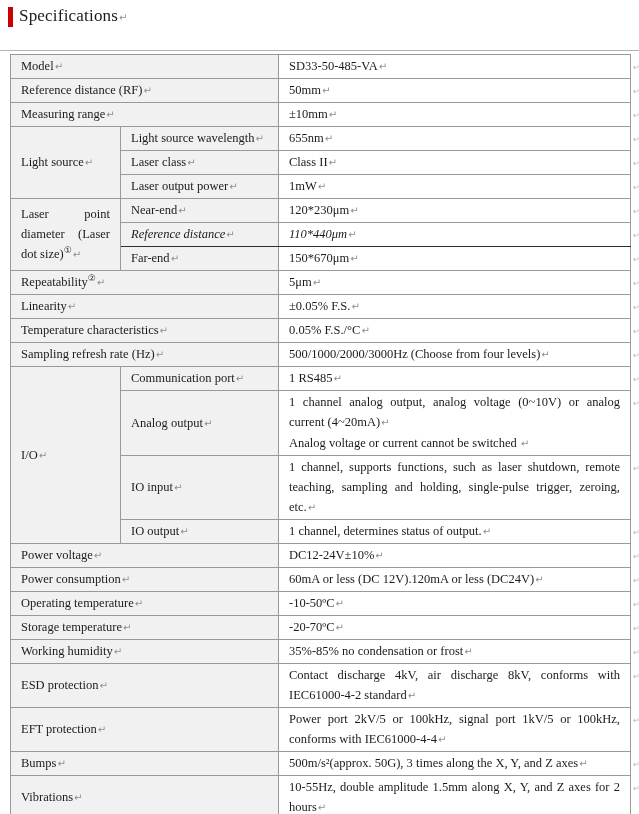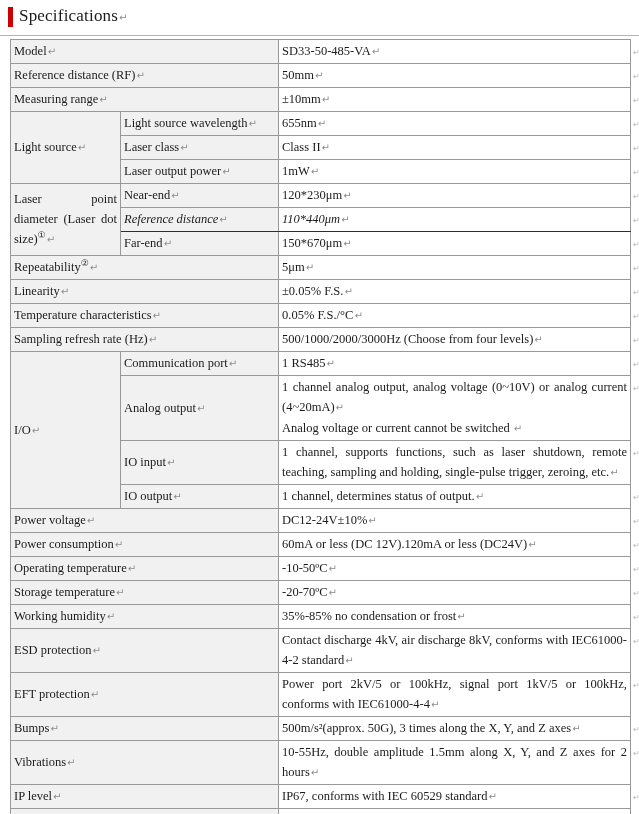--- a/index.html
+++ b/index.html
@@ -12,21 +12,21 @@
   .page {
     width: 639px;
     height: 814px;
     position: relative;
     overflow: hidden;
     background: #ffffff;
   }
   
   .section-header {
     position: relative;
-    padding: 6px 0 2px 19px;
+    padding: 6px 0 17px 19px;
     height: 26px;
   }
   .accent-bar {
     position: absolute;
     left: 8px;
     top: 7px;
     width: 5px;
     height: 20px;
     background: #cc0000;
   }
@@ -61,21 +61,21 @@
     width: 620px;
     margin-left: 10px;
   }
   table.spec col.c1 { width: 110px; }
   table.spec col.c2 { width: 158px; }
   table.spec col.c3 { width: 352px; }
   table.spec td {
     border: 1px solid #999999;
     font-size: 12.5px;
     line-height: 20px;
-    padding: 1px 3px;
+    padding: 1px 10px;
     vertical-align: middle;
     word-wrap: break-word;
   }
   td.label {
     background: #f1f1f1;
     text-align: justify;
   }
   td.value {
     background: #ffffff;
     position: relative;

